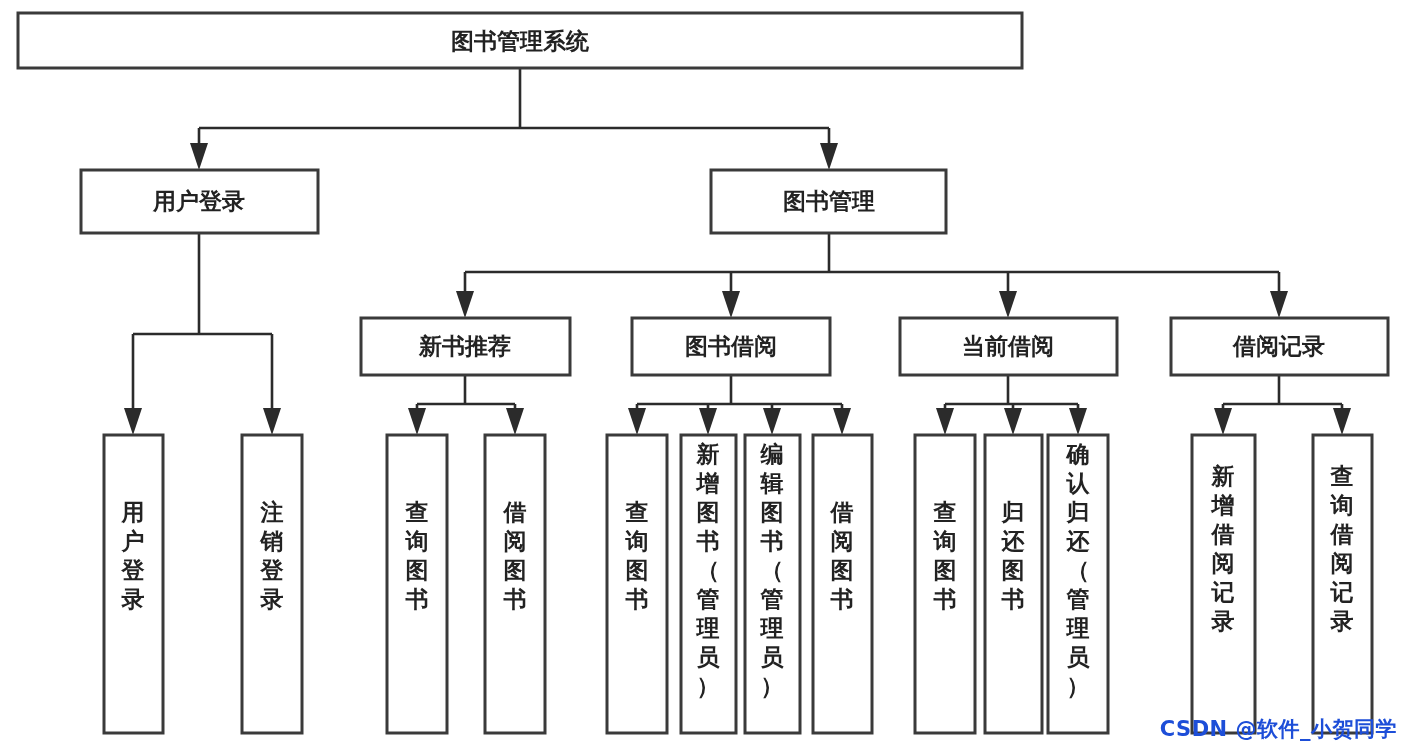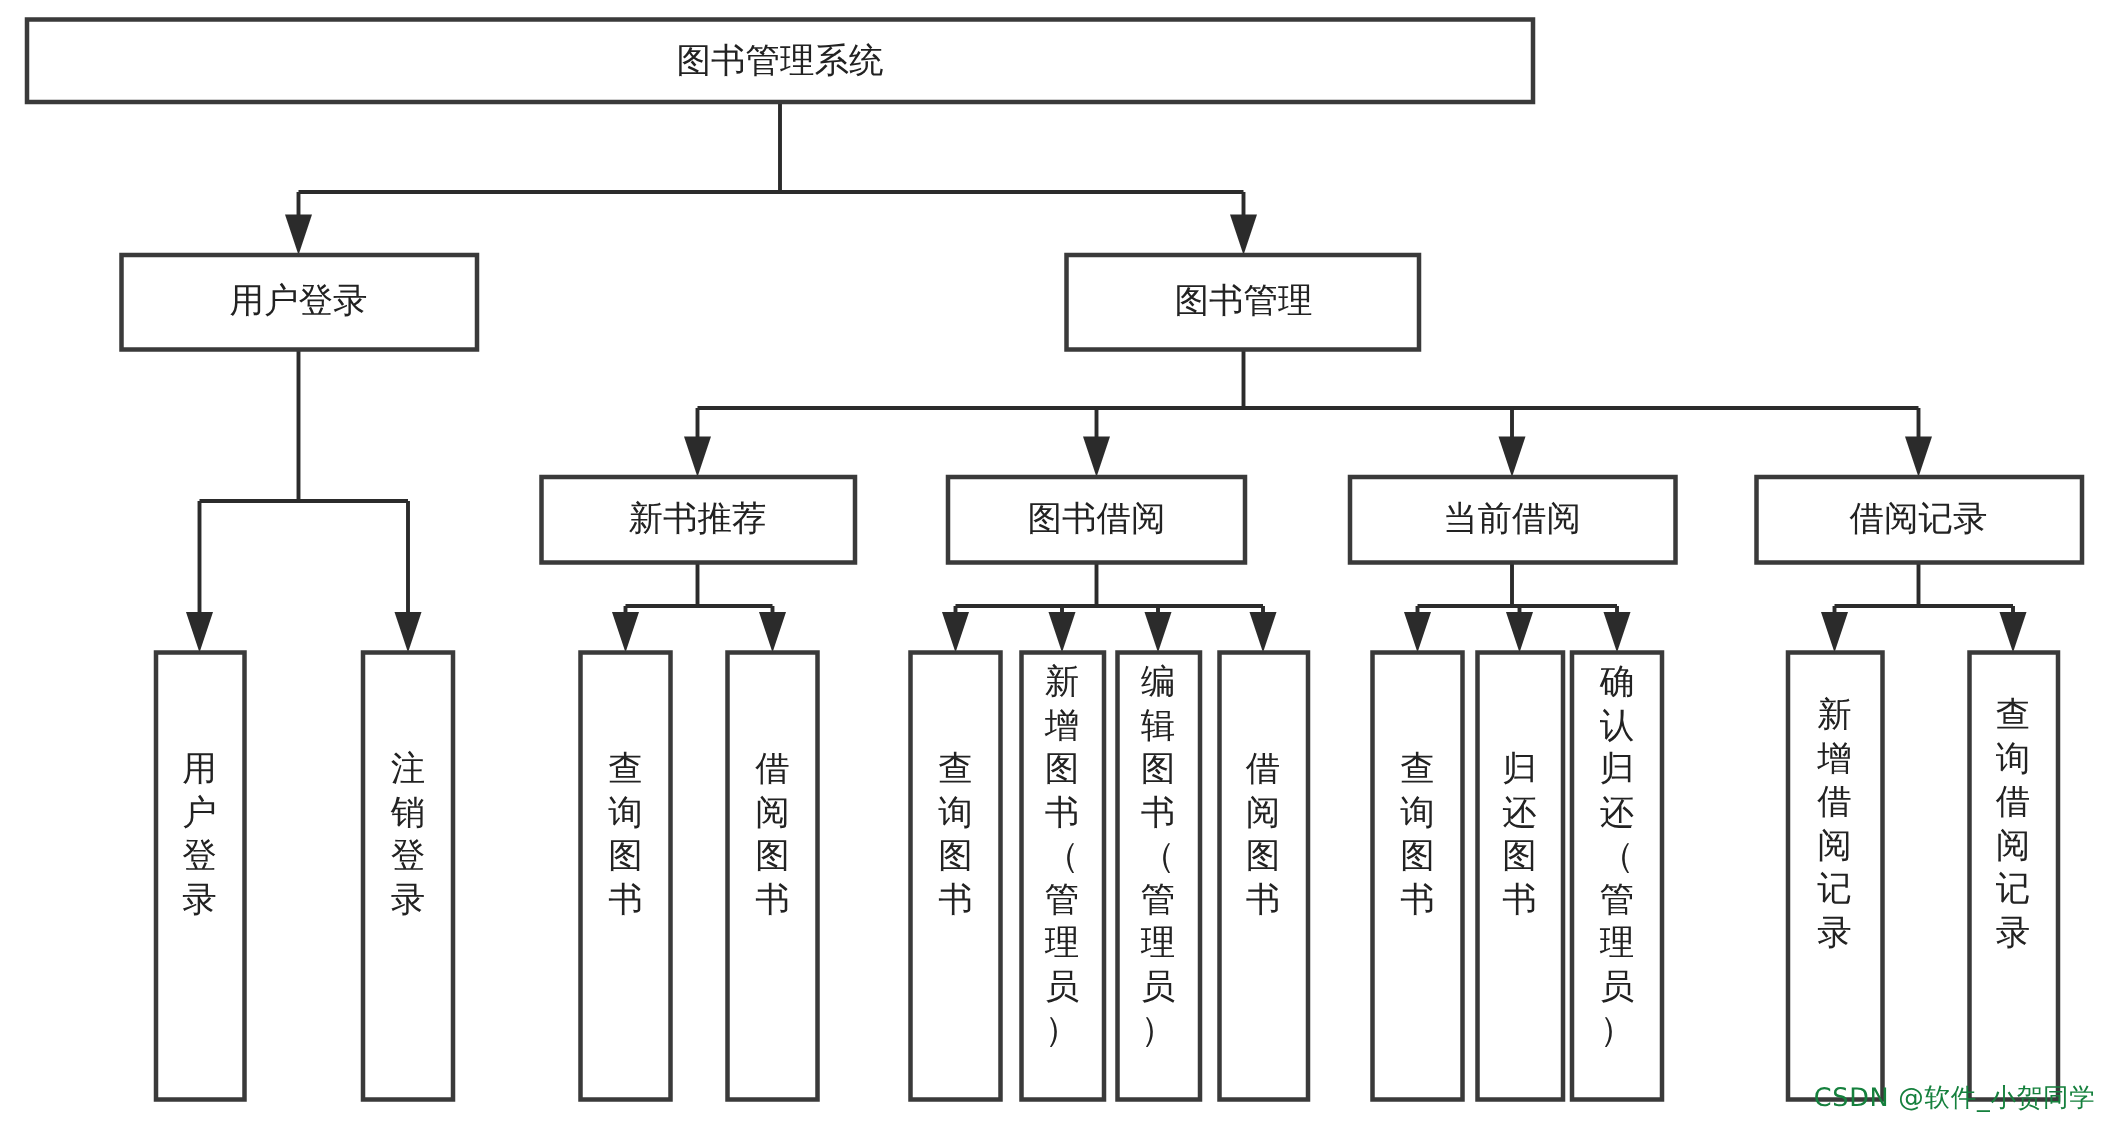--- a/index.html
+++ b/index.html
@@ -12,20 +12,21 @@
     height: 747px;
     position: relative;
     font-family: "DejaVu Sans", "Liberation Sans", sans-serif;
     overflow: hidden;
   }
   #diagram-root {
     position: absolute;
     left: 0; top: 0;
     width: 1405px;
     height: 747px;
+    font-weight: bold;
   }
   svg.diagram-svg {
     display: block;
     width: 1405px;
     height: 747px;
   }
   .node-box {
     fill: #ffffff;
     stroke: #3a3a3a;
     stroke-width: 3;
@@ -51,22 +52,22 @@
     font-family: "DejaVu Sans", "Liberation Sans", sans-serif;
     font-size: 23px;
     fill: #222222;
     text-anchor: middle;
   }
   .watermark {
     position: absolute;
     right: 8px;
     bottom: 4px;
     font-family: "DejaVu Sans", "Liberation Sans", sans-serif;
-    font-size: 17px;
-    color: #15803d;
+    font-size: 21px;
+    color: #1d4ed8;
     white-space: nowrap;
     letter-spacing: 0.5px;
     margin-top: 27px;
   }
 </style>
 </head>
 <body>
 
 <div id="diagram-root">
   <svg class="diagram-svg" viewBox="0 0 1405 747" xmlns="http://www.w3.org/2000/svg">

